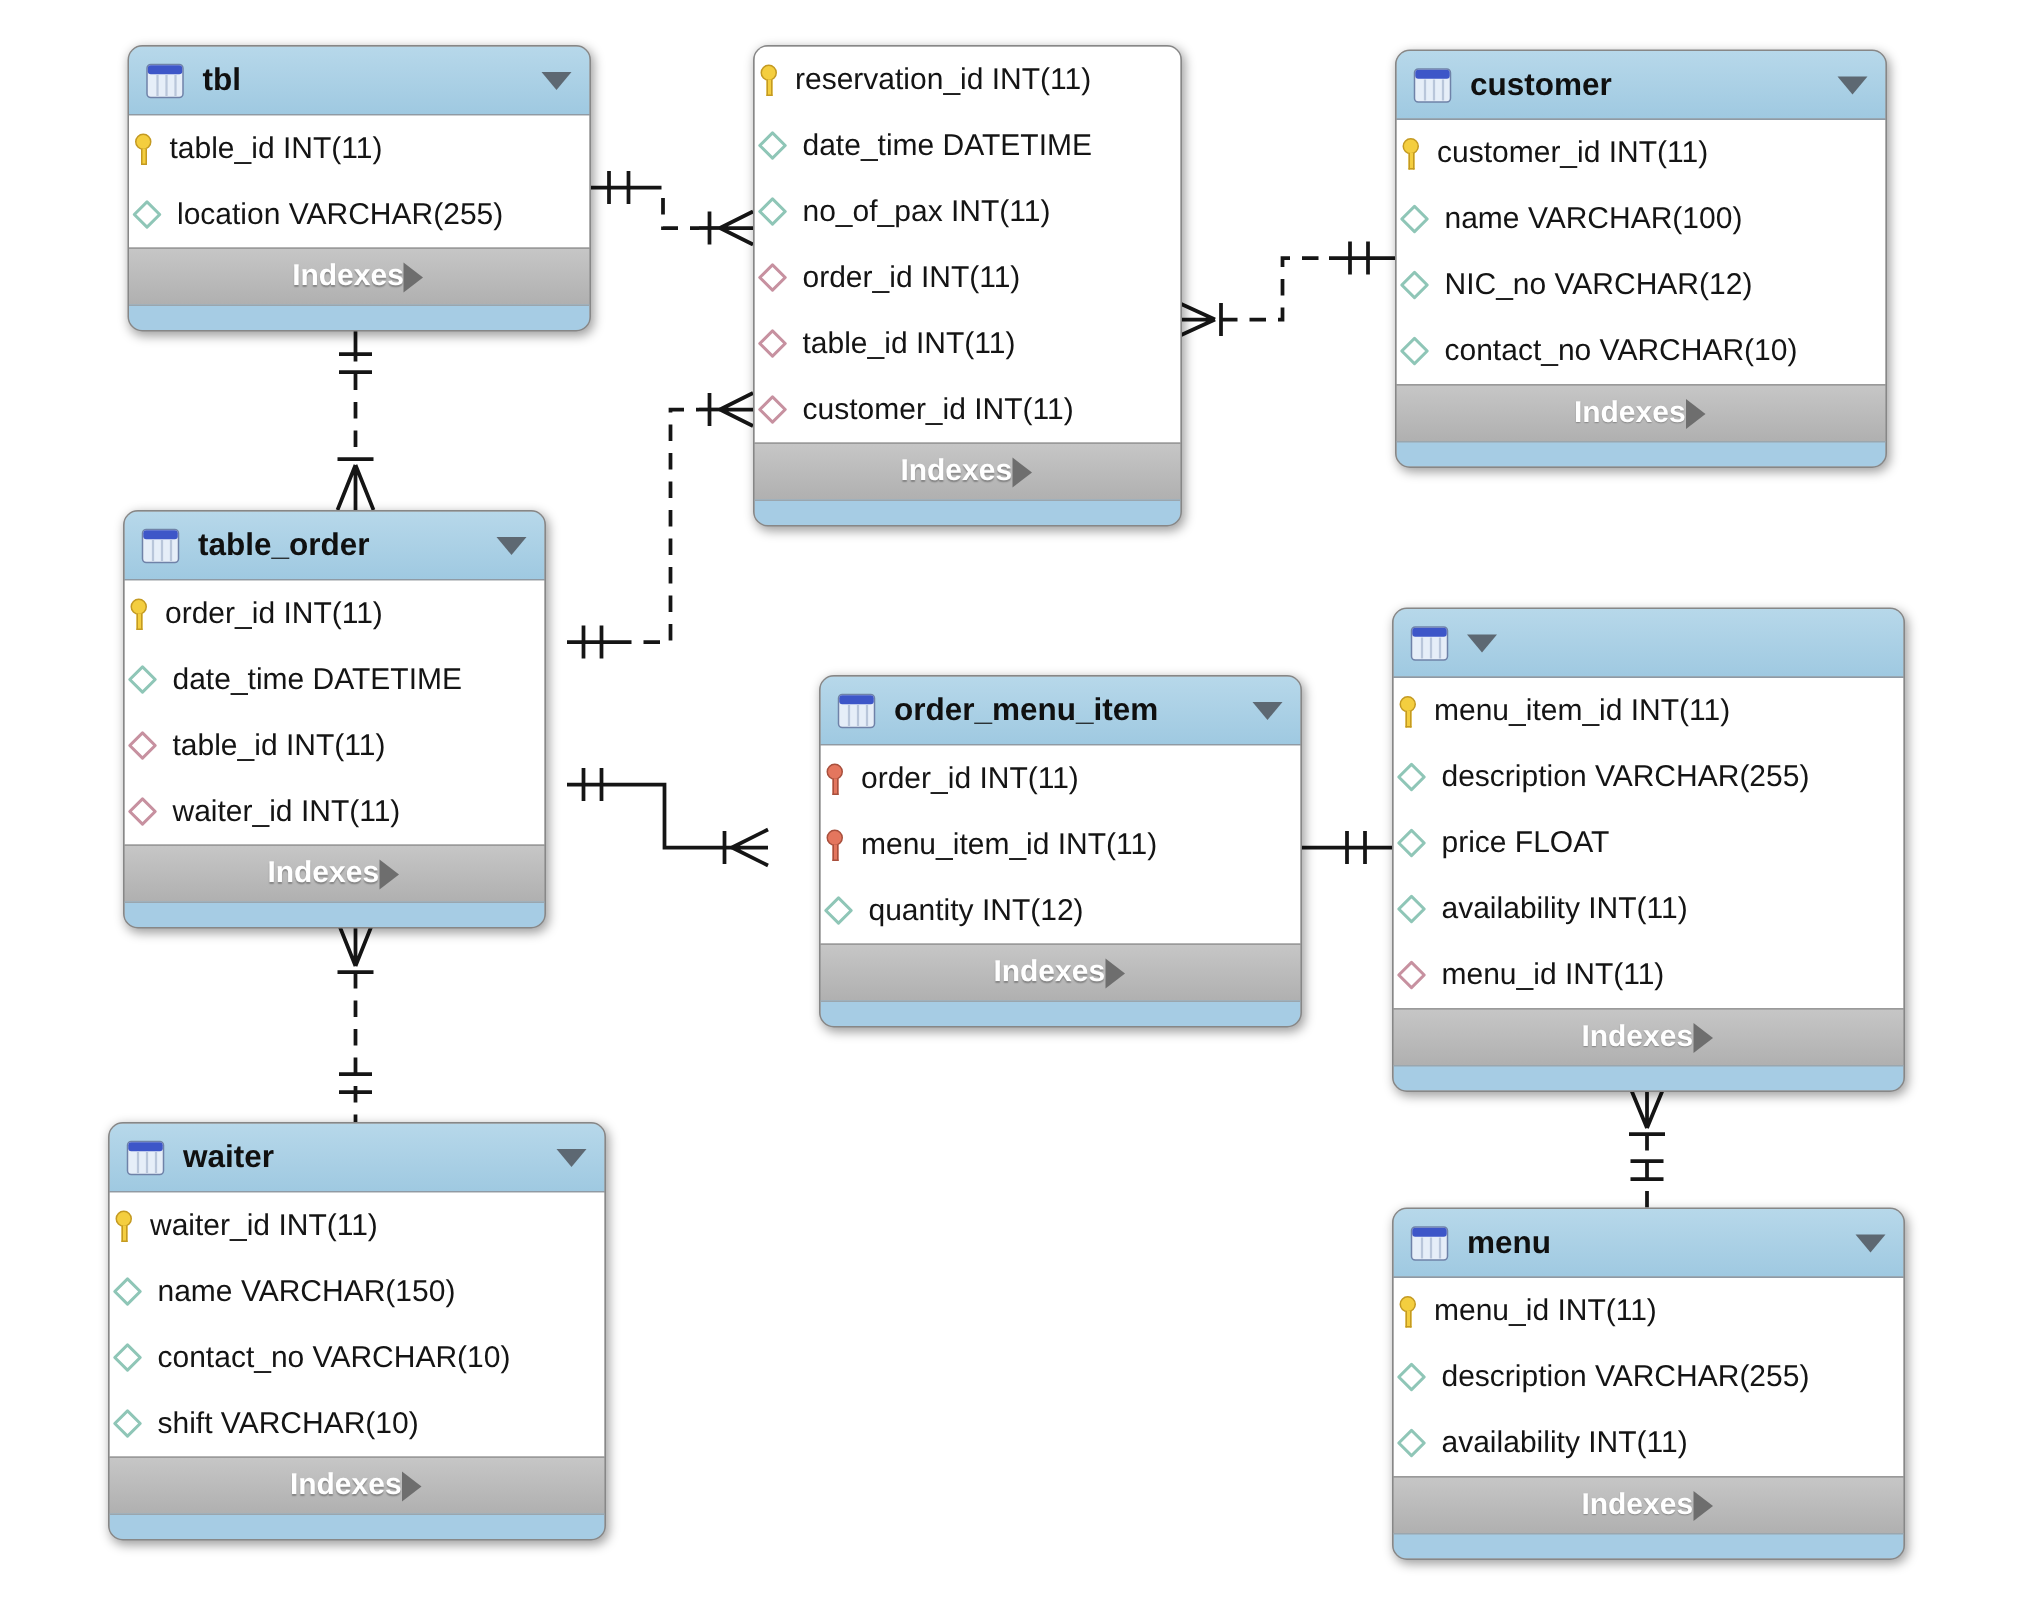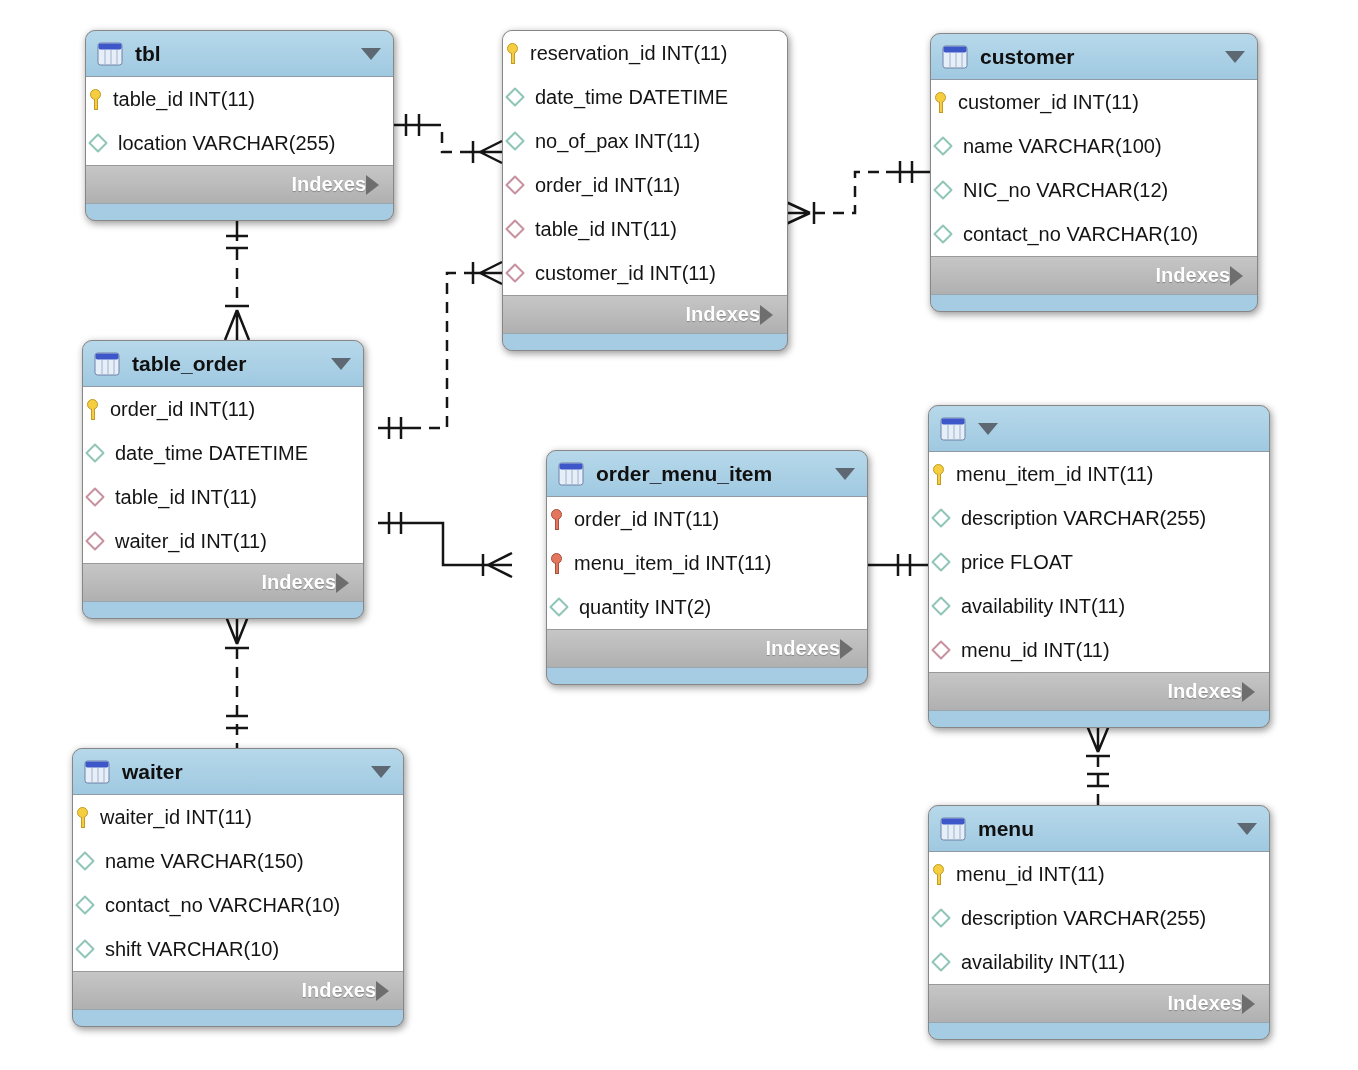--- a/index.html
+++ b/index.html
@@ -17,21 +17,21 @@
     height:45px;display:flex;align-items:center;gap:12px;padding:0 12px 0 11px;
     background:linear-gradient(#b7d8ea,#9fc9e1);
     border-bottom:1px solid #8f9aa4;
   }
   .tbl-title{font-weight:bold;font-size:21px;color:#101010;flex:1 1 auto;white-space:nowrap;}
   .hdr-arrow{width:0;height:0;border-left:10px solid transparent;border-right:10px solid transparent;border-top:12px solid #5d6872;flex:0 0 auto;}
   .tbl-body{background:#ffffff;padding:0;}
   .row{height:44px;display:flex;align-items:center;gap:11px;padding:0 10px 0 3px;}
   .coltext{font-size:20px;color:#141414;white-space:nowrap;}
   .tbl-indexes{
-    height:37px;display:flex;align-items:center;justify-content:flex-end;
+    height:37px;display:flex;align-items:center;justify-content:center;
     padding:0 14px 0 12px;background:linear-gradient(#c6c6c6,#b0b0b0);
     border-top:1px solid #9a9a9a;
   }
   .idx-label{font-weight:bold;font-size:20px;color:#ffffff;text-shadow:0 1px 1px rgba(0,0,0,0.28);}
   .idx-arrow{width:0;height:0;border-top:10px solid transparent;border-bottom:10px solid transparent;border-left:13px solid #6e6e6e;}
   .tbl-footer{height:16px;background:#a6cce4;border-top:1px solid #9aa6ae;}
   
   .ic{flex:0 0 auto;display:inline-block;}
   .ic-key{position:relative;width:13px;height:23px;}
   .ic-key::before{content:"";position:absolute;top:1px;left:1px;width:11px;height:11px;border-radius:50%;
@@ -280,21 +280,21 @@
       <div class="row">
           <span class="ic ic-key ic-key-red"></span>
           <span class="coltext">order_id INT(11)</span>
         </div>
       <div class="row">
           <span class="ic ic-key ic-key-red"></span>
           <span class="coltext">menu_item_id INT(11)</span>
         </div>
       <div class="row">
           <span class="ic ic-diamond"></span>
-          <span class="coltext">quantity INT(2)</span>
+          <span class="coltext">quantity INT(12)</span>
         </div>
     </div>
     <div class="tbl-indexes">
       <span class="idx-label">Indexes</span>
       <span class="idx-arrow"></span>
     </div>
     <div class="tbl-footer"></div>
   </div>
 
   <div class="db-table" style="left:928px;top:405px;width:340px;">

